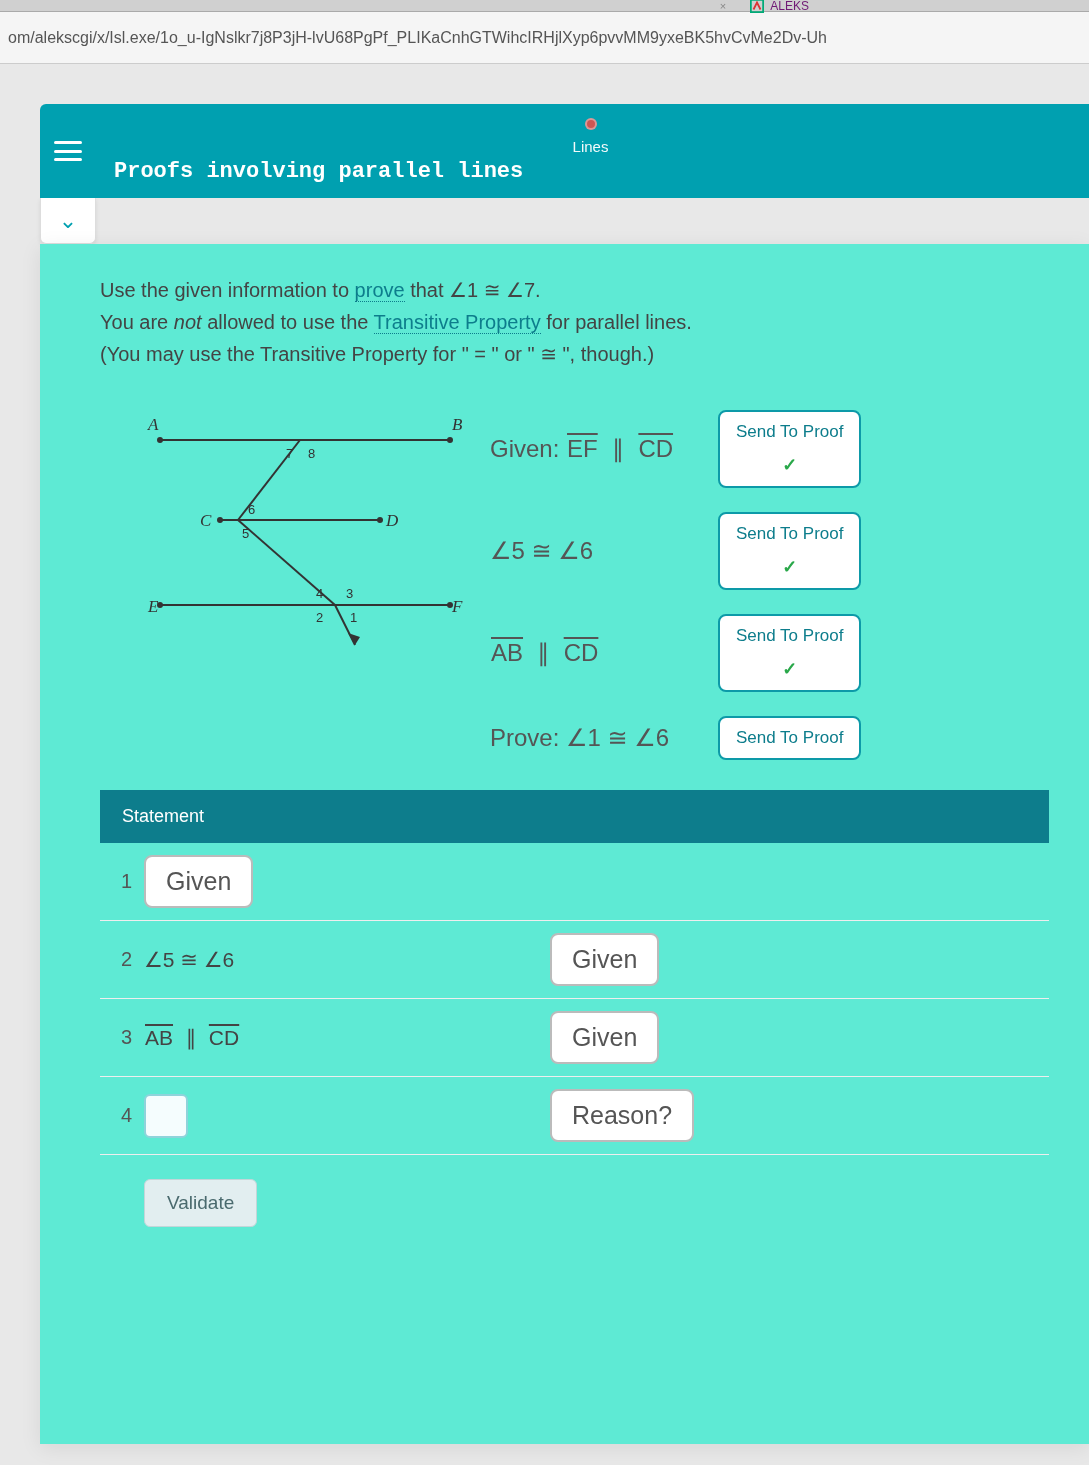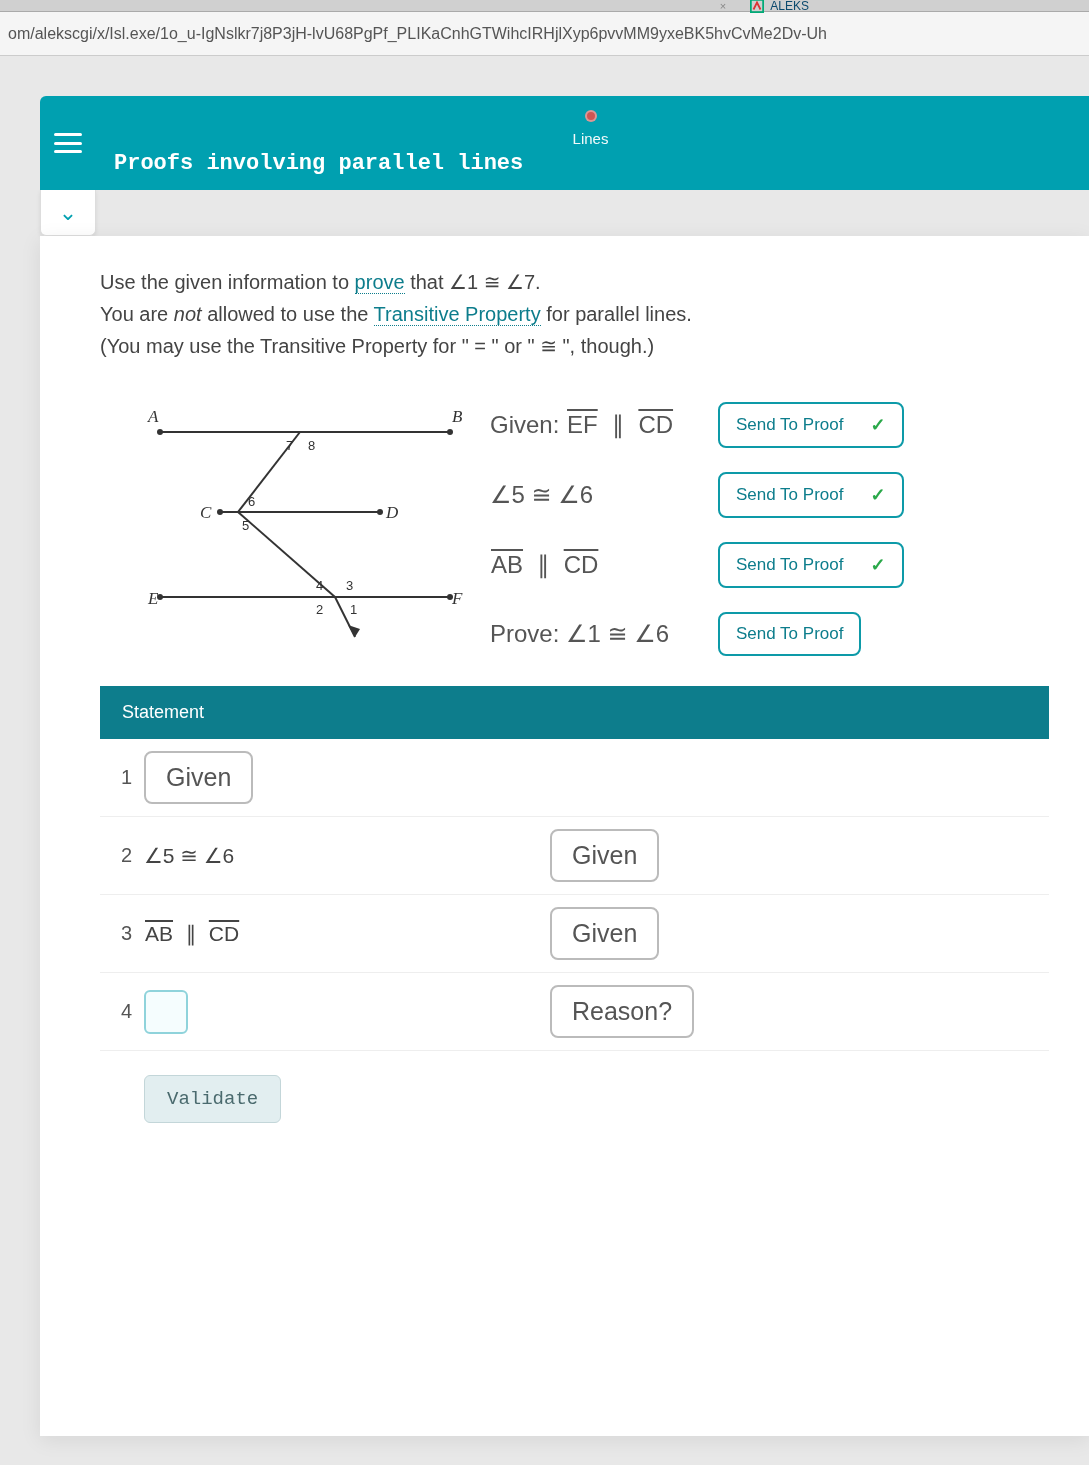--- a/index.html
+++ b/index.html
@@ -16,24 +16,24 @@
     border-bottom: 1px solid #aaa;
     display:flex;
     align-items:center;
     justify-content:flex-end;
     padding-right:280px;
     font-size:11px;
     color:#555;
   }
   .tab-area { display:flex; align-items:center; gap:4px; }
   .tab-area .x { font-size:11px; color:#888; margin-right:20px;}
-  .aleks-tab { display:flex; align-items:center; gap:6px; font-size:12px; color:#0c4a6e;}
+  .aleks-tab { display:flex; align-items:center; gap:6px; font-size:12px; color:#701a75;}
   .aleks-ico { width:14px; height:14px; }
   .url-bar {
-    height: 44px;
+    height: 52px;
     background: #f5f5f5;
     border-bottom: 1px solid #ccc;
     display: flex;
     align-items: center;
     padding: 0 8px;
     font-size: 16px;
     color: #555;
     white-space: nowrap;
     overflow:hidden;
   }
@@ -71,21 +71,21 @@
     margin-left:0px;
     border-radius:0 0 6px 6px;
     display:flex;
     align-items:center;
     justify-content:center;
     color:#00a0b0;
     font-size:22px;
     box-shadow:0 2px 4px rgba(0,0,0,.08);
   }
   .content{
-    background:#ffffff;
+    background:#5eead4;
     margin-top:0;
     padding:30px 40px 40px 60px;
     box-shadow:0 4px 20px rgba(0,0,0,.08);
     min-height:1200px;
   }
   .instructions { font-size:20px; color:#444; line-height:1.6; margin-bottom:30px;}
   .instructions a{ color:#0d7d8c; border-bottom:1px dotted #0d7d8c; text-decoration:none;}
   .instructions em{ font-style:italic;}
   .row-geom{
     display:flex;
@@ -110,22 +110,23 @@
   .overline{ text-decoration:overline; text-decoration-thickness:1.5px; padding:0 1px;}
   .send-btn{
     border:2px solid #0d9aa8;
     color:#0d7d8c;
     background:#fff;
     border-radius:8px;
     padding:10px 16px;
     font-size:17px;
     display:flex;
     align-items:center;
-    gap:27px;
+    gap:12px;
     cursor:pointer;
+    flex-direction:column;
   }
   .check{ color:#2aa84a; font-size:18px; font-weight:bold;}
   .proof-table{
     margin-top:30px;
   }
   .pt-head{
     display:flex;
     background:#0d7d8c;
     color:#fff;
     font-size:18px;
@@ -159,21 +160,20 @@
   }
   .validate-btn{
     margin:24px 0 12px 44px;
     background:#e2eef0;
     border:1px solid #c3d6d9;
     color:#4a6a6e;
     font-size:19px;
     padding:12px 22px;
     border-radius:6px;
     cursor:pointer;
-    font-family:Liberation Mono, monospace;
   }
   svg text{ font-family:Georgia, "Times New Roman", serif; font-style:italic; font-size:17px; fill:#333;}
   svg .num{ font-family:Arial,sans-serif; font-style:normal; font-size:13px; fill:#333;}
 </style>
 </head>
 <body>
 
 <div class="top-chrome">
   <div class="tab-area">
     <span class="x">×</span>

